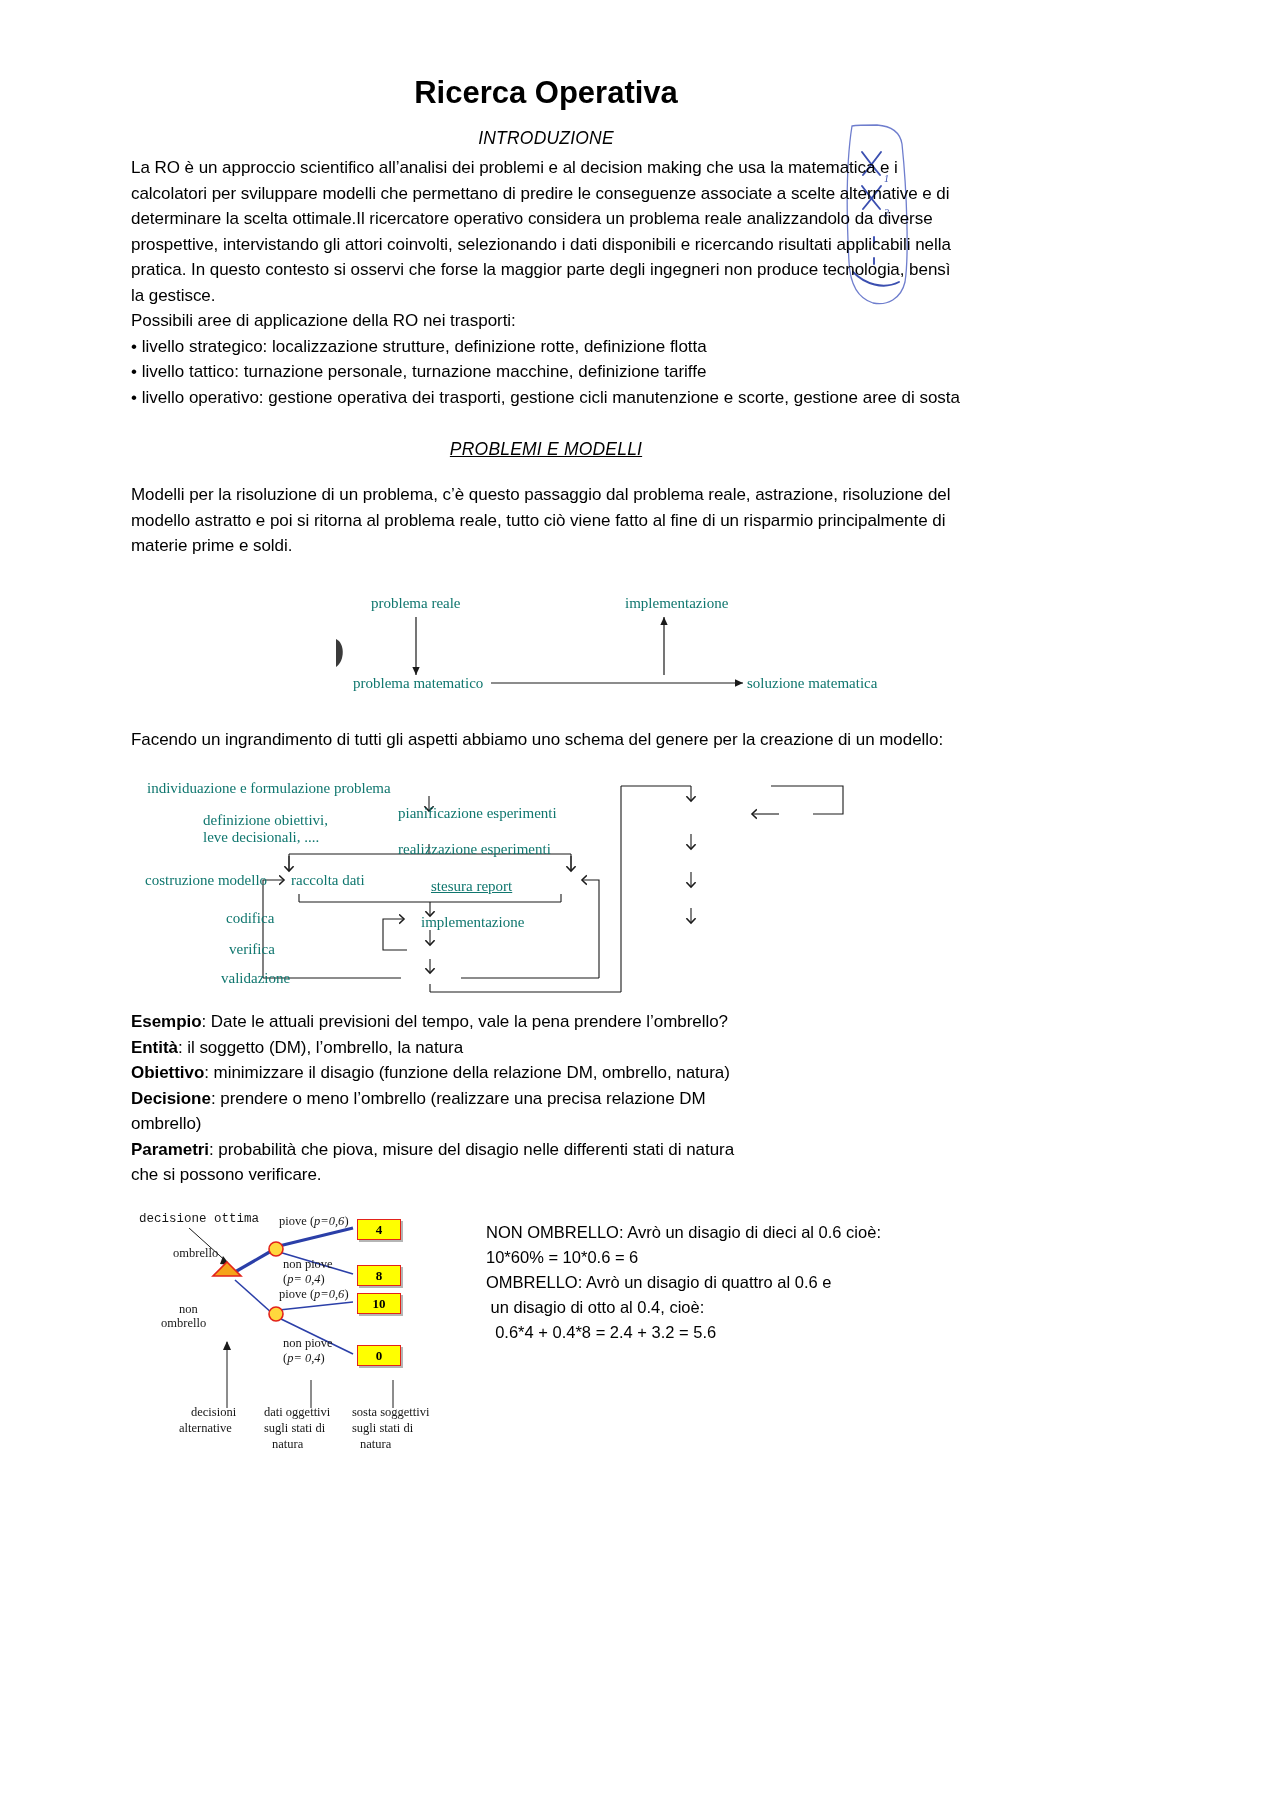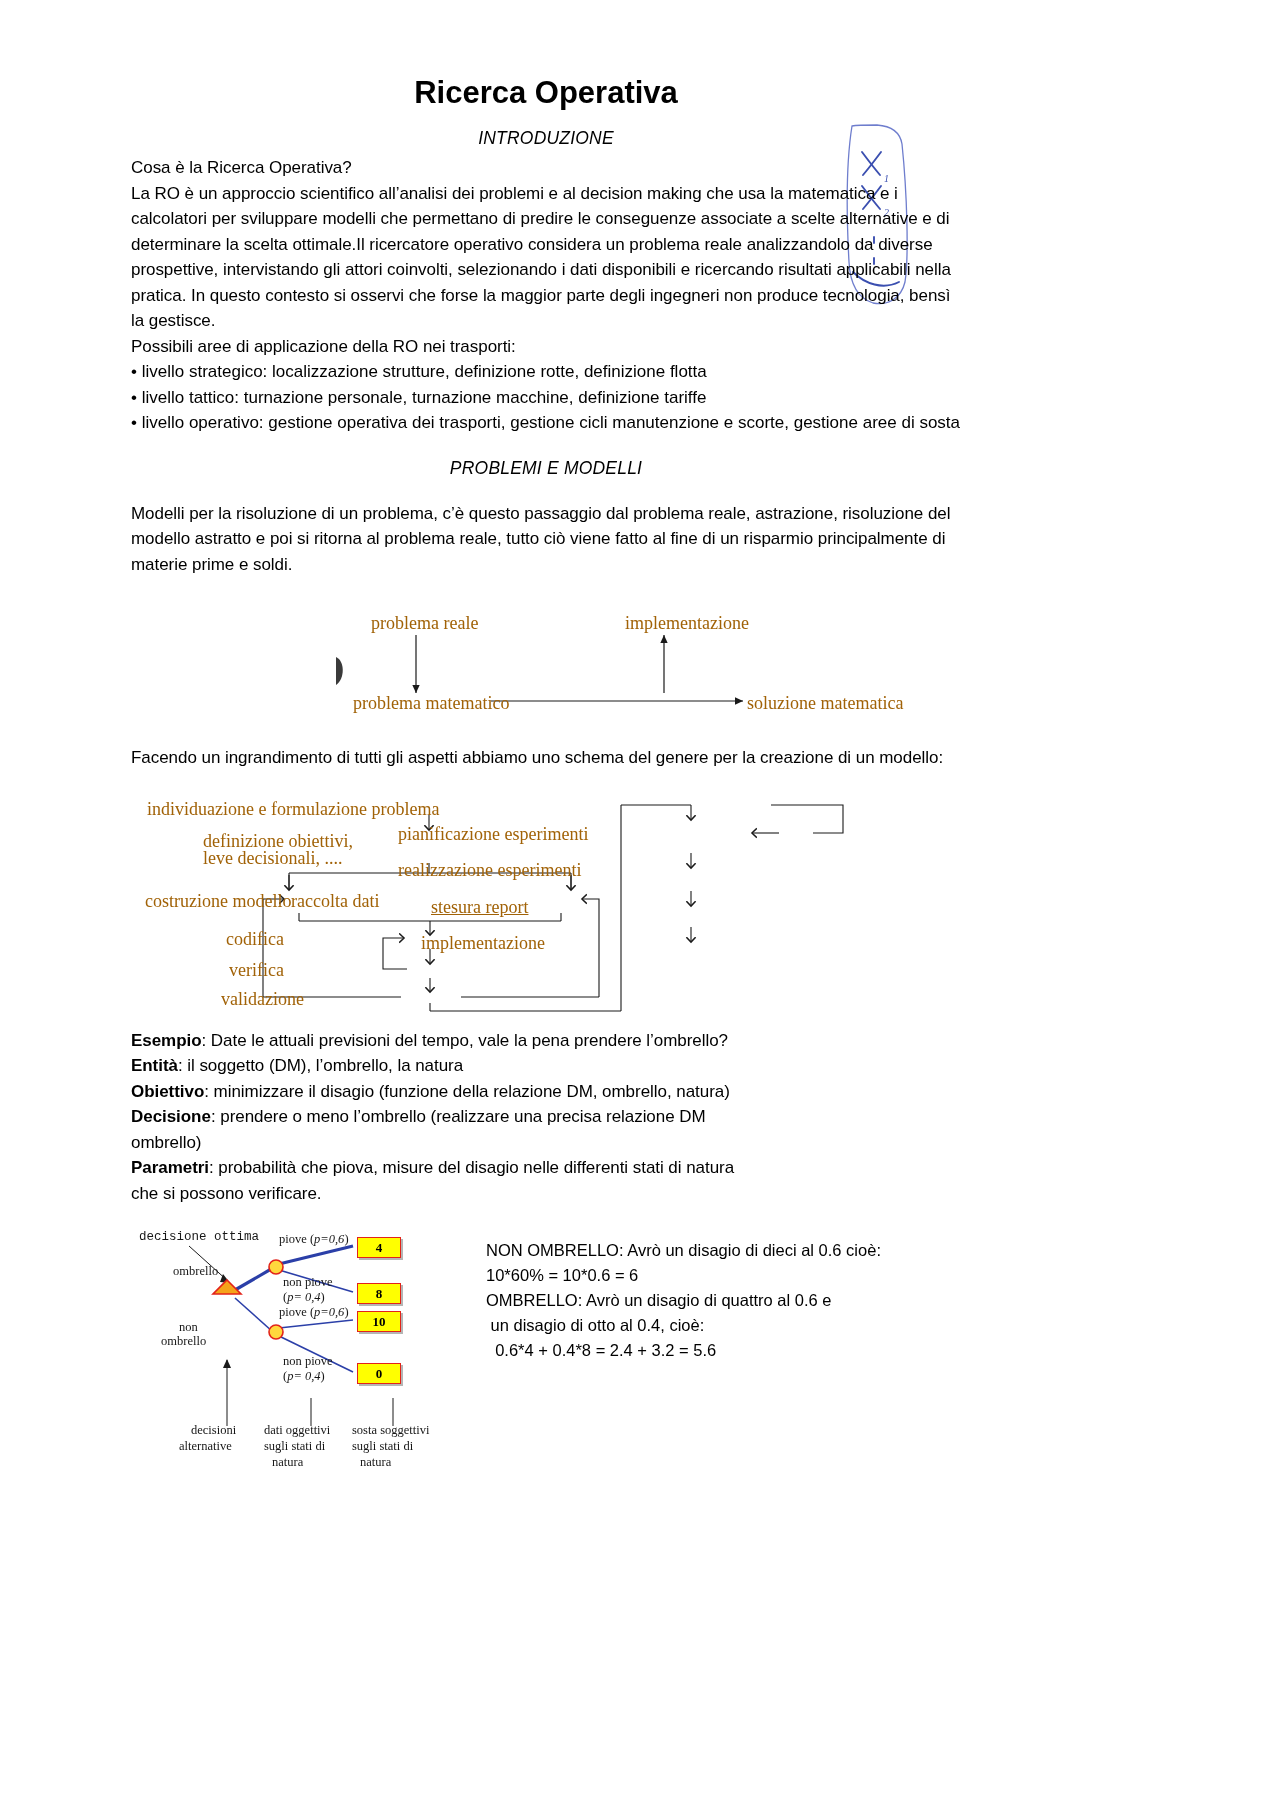--- a/index.html
+++ b/index.html
@@ -26,21 +26,21 @@
     line-height:1.1;
   }
   .section-head{
     text-align:center;
     font-style:italic;
     font-size:17.5px;
     margin-top:18px;
     margin-bottom:6px;
     letter-spacing:0.2px;
   }
-  .section-head.spaced{margin-top:22px;margin-bottom:22px;}
+  .section-head.spaced{margin-top:29px;margin-bottom:22px;text-decoration:underline;}
   p.body{
     font-size:17px;
     line-height:25.5px;
     margin:0;
     text-align:left;
     letter-spacing:-0.05px;
   }
   .bullets{font-size:17px;line-height:25.5px;}
   .bold{font-weight:bold;}
 
@@ -48,22 +48,22 @@
   .handnote{
     position:absolute;
     left:843px; top:122px;
     width:72px;height:185px;
   }
 
   
   .diagram{
     position:relative;
     font-family:"Liberation Serif", serif;
-    font-size:18px;
-    color:#a16207;
+    font-size:15px;
+    color:#0f766e;
   }
   .dg1{height:120px;margin-top:30px;}
   .dg2{height:215px;margin-top:26px;text-align:right;}
   .dg svg{display:block;}
   .dlabel{position:absolute;white-space:nowrap;}
 
   
   .tree-wrap{position:relative;margin-top:14px;height:250px;}
   .calcbox{
     position:absolute;left:355px;top:18px;
@@ -114,21 +114,20 @@
       <text x="41" y="94" font-family="Liberation Serif, serif" font-size="10" fill="#3b4fb0" font-style="italic">2</text>
     </svg>
   </div>
 
   <div class="doc">
 
     <h1 class="title">Ricerca Operativa</h1>
 
     <div class="section-head">INTRODUZIONE</div>
 
-    <p class="body">Cosa è la Ricerca Operativa?</p>
     <p class="body">La RO è un approccio scientifico all’analisi dei problemi e al decision making che usa la matematica e i calcolatori per sviluppare modelli che permettano di predire le conseguenze associate a scelte alternative e di determinare la scelta ottimale.Il ricercatore operativo considera un problema reale analizzandolo da diverse prospettive, intervistando gli attori coinvolti, selezionando i dati disponibili e ricercando risultati applicabili nella pratica. In questo contesto si osservi che forse la maggior parte degli ingegneri non produce tecnologia, bensì la gestisce.</p>
     <p class="body">Possibili aree di applicazione della RO nei trasporti:</p>
     <div class="bullets">
       <div>• livello strategico: localizzazione strutture, definizione rotte, definizione flotta</div>
       <div>• livello tattico: turnazione personale, turnazione macchine, definizione tariffe</div>
       <div>• livello operativo: gestione operativa dei trasporti, gestione cicli manutenzione e scorte, gestione aree di sosta</div>
     </div>
 
     <div class="section-head spaced">PROBLEMI E MODELLI</div>
 

